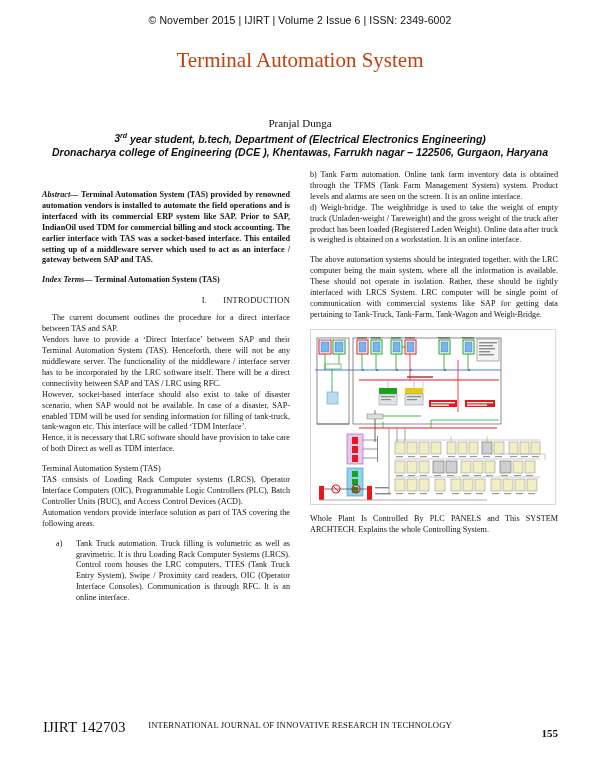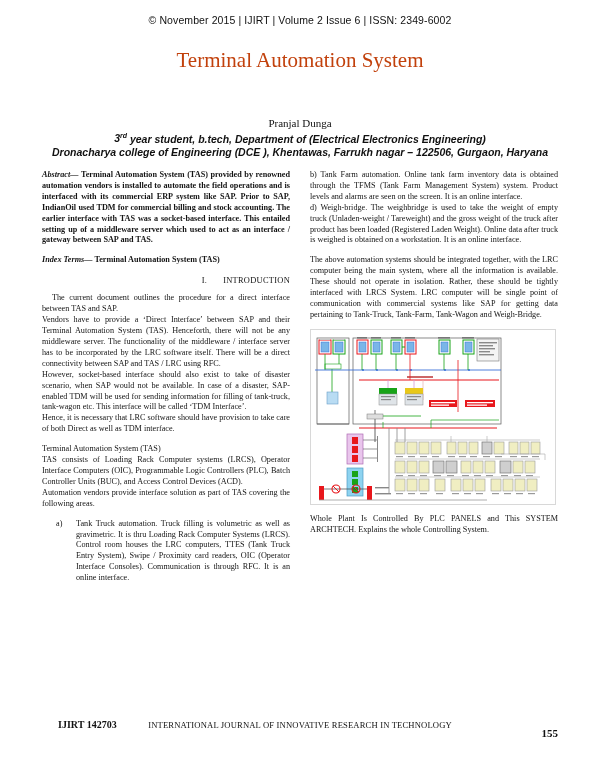--- a/index.html
+++ b/index.html
@@ -78,21 +78,21 @@
   
   .col {
     position: absolute;
     top: 170px;
     width: 248px;
     font-size: 8.2px;
     line-height: 1.33;
     text-align: justify;
     color: #141414;
   }
-  .col-left  { left: 42px; }
+  .col-left  { left: 42px; margin-top: 20px; }
   .col-right { left: 310px; }
 
   .col p {
     margin: 0 0 0px 0;
     text-align: justify;
     text-justify: inter-word;
   }
   .col p.gap-after { margin-bottom: 9px; }
   .col p.indent { text-indent: 10px; }
 
@@ -165,24 +165,24 @@
   
   .footer {
     position: absolute;
     left: 42px;
     top: 719px;
     width: 516px;
     height: 14px;
   }
   .footer-id {
     position: absolute;
-    left: 16px; top: 0;
+    left: 1px; top: 0;
     font-family: "Liberation Serif", serif;
-    font-size: 10px;
-    font-weight: bold;
+    font-size: 15px;
+    font-weight: normal;
     color: #111;
   }
   .footer-journal {
     position: absolute;
     left: 0; top: 1px;
     width: 516px;
     text-align: center;
     font-family: "Liberation Serif", serif;
     font-size: 8.6px;
     letter-spacing: 0.15px;

